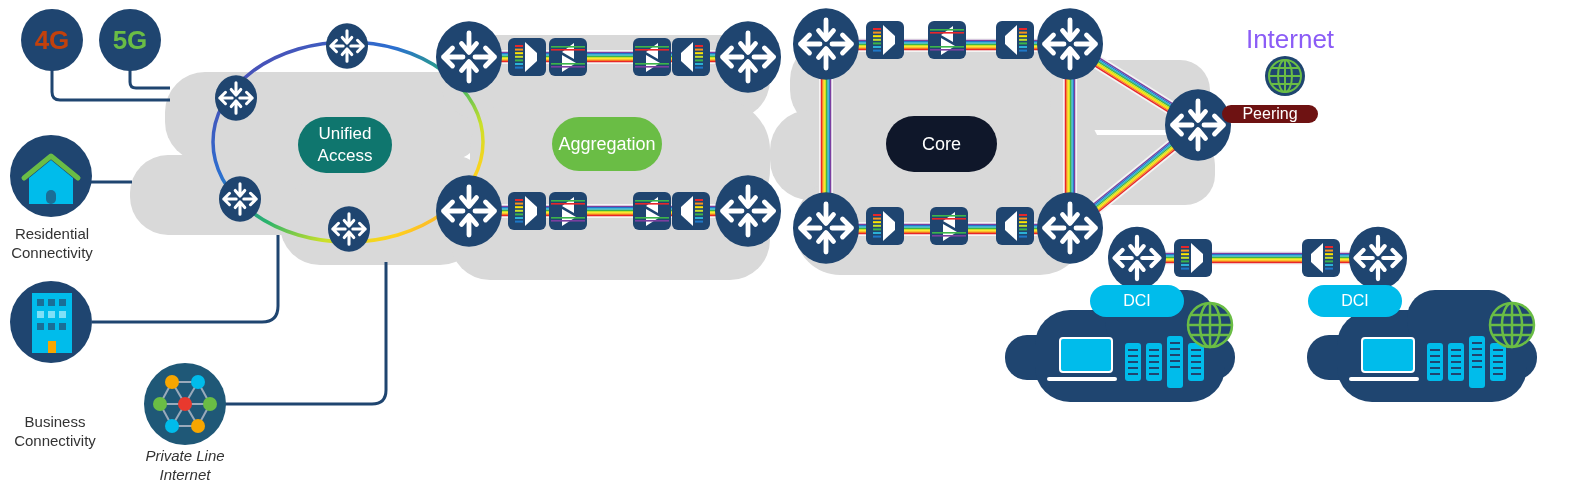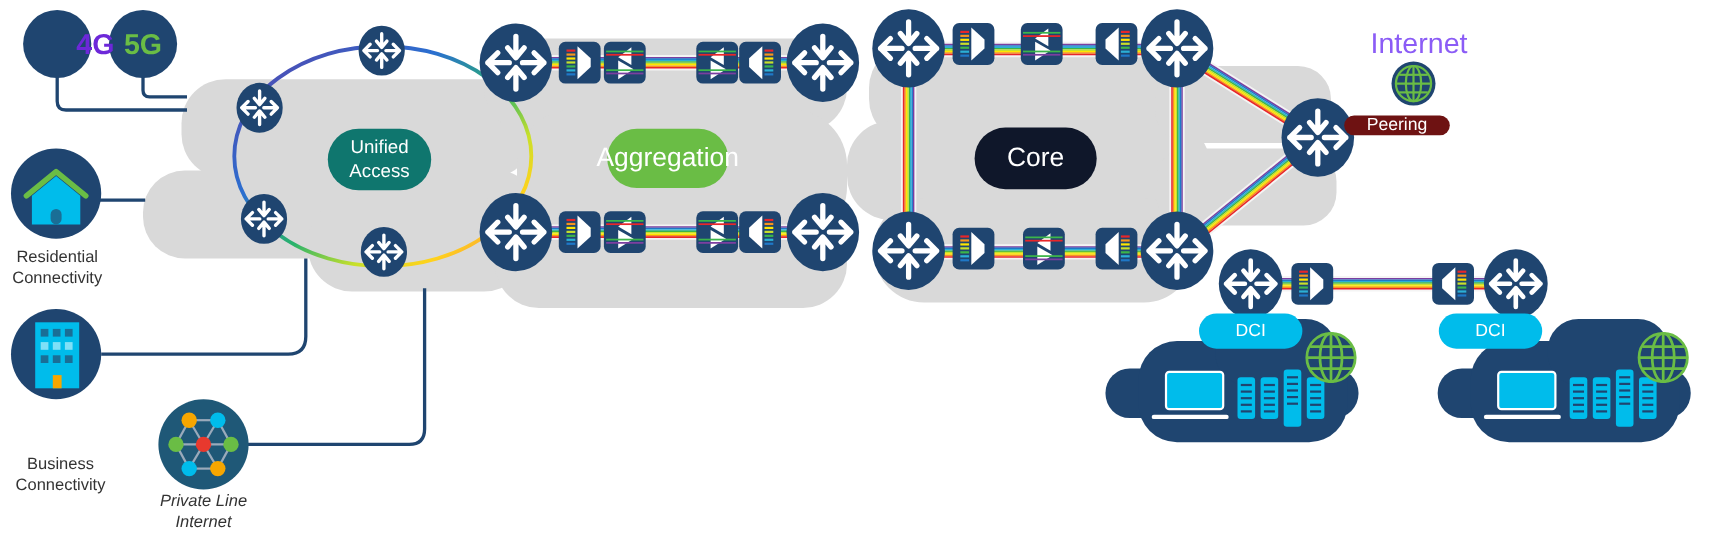--- a/index.html
+++ b/index.html
@@ -1,19 +1,19 @@
 <!DOCTYPE html>
 <html><head>
 <meta charset="utf-8">
 <style>
   html,body{margin:0;padding:0;background:#fff;}
   body{width:1570px;height:489px;position:relative;overflow:hidden;font-family:"Liberation Sans",sans-serif;}
   svg{position:absolute;left:0;top:0;}
   .lbl{position:absolute;text-align:center;color:#333;font-size:15px;line-height:19px;}
-  .pill{position:absolute;border-radius:30px;color:#fff;display:flex;align-items:center;justify-content:center;text-align:center;font-size:24px;line-height:22px;}
+  .pill{position:absolute;border-radius:30px;color:#fff;display:flex;align-items:center;justify-content:center;text-align:center;font-size:18px;line-height:22px;}
 </style>
 </head>
 <body>
 
 <svg width="1570" height="489" viewBox="0 0 1570 489">
   <defs>
     <linearGradient id="ringGrad" x1="0" y1="0" x2="1" y2="1">
       <stop offset="0" stop-color="#5b3fa8"></stop>
       <stop offset="0.35" stop-color="#2b6fd0"></stop>
       <stop offset="0.55" stop-color="#29b36b"></stop>
@@ -535,21 +535,21 @@
           <ellipse cx="1512" cy="325" rx="10" ry="22"></ellipse>
           <line x1="1512" y1="303" x2="1512" y2="347"></line>
           <line x1="1490" y1="325" x2="1534" y2="325"></line>
           <line x1="1493" y1="315" x2="1531" y2="315"></line>
           <line x1="1493" y1="335" x2="1531" y2="335"></line>
         </g>
       </g>
     </g>
 </svg>
 
-<div class="lbl" style="left:0;top:12px;width:104px;font-size:26px;font-weight:bold;color:#6d28d9;line-height:56px;text-align:right;">4G</div>
+<div class="lbl" style="left:0;top:12px;width:104px;font-size:26px;font-weight:bold;color:#c2410c;line-height:56px;">4G</div>
 <div class="lbl" style="left:78px;top:12px;width:104px;font-size:26px;font-weight:bold;color:#6abd45;line-height:56px;">5G</div>
 
 <div class="lbl" style="left:0;top:224px;width:104px;">
   <div>Residential</div>
   <div>Connectivity</div>
 </div>
 <div class="lbl" style="left:0;top:364px;width:110px;margin-top:48px;">
   <div>Business</div>
   <div>Connectivity</div>
 </div>

